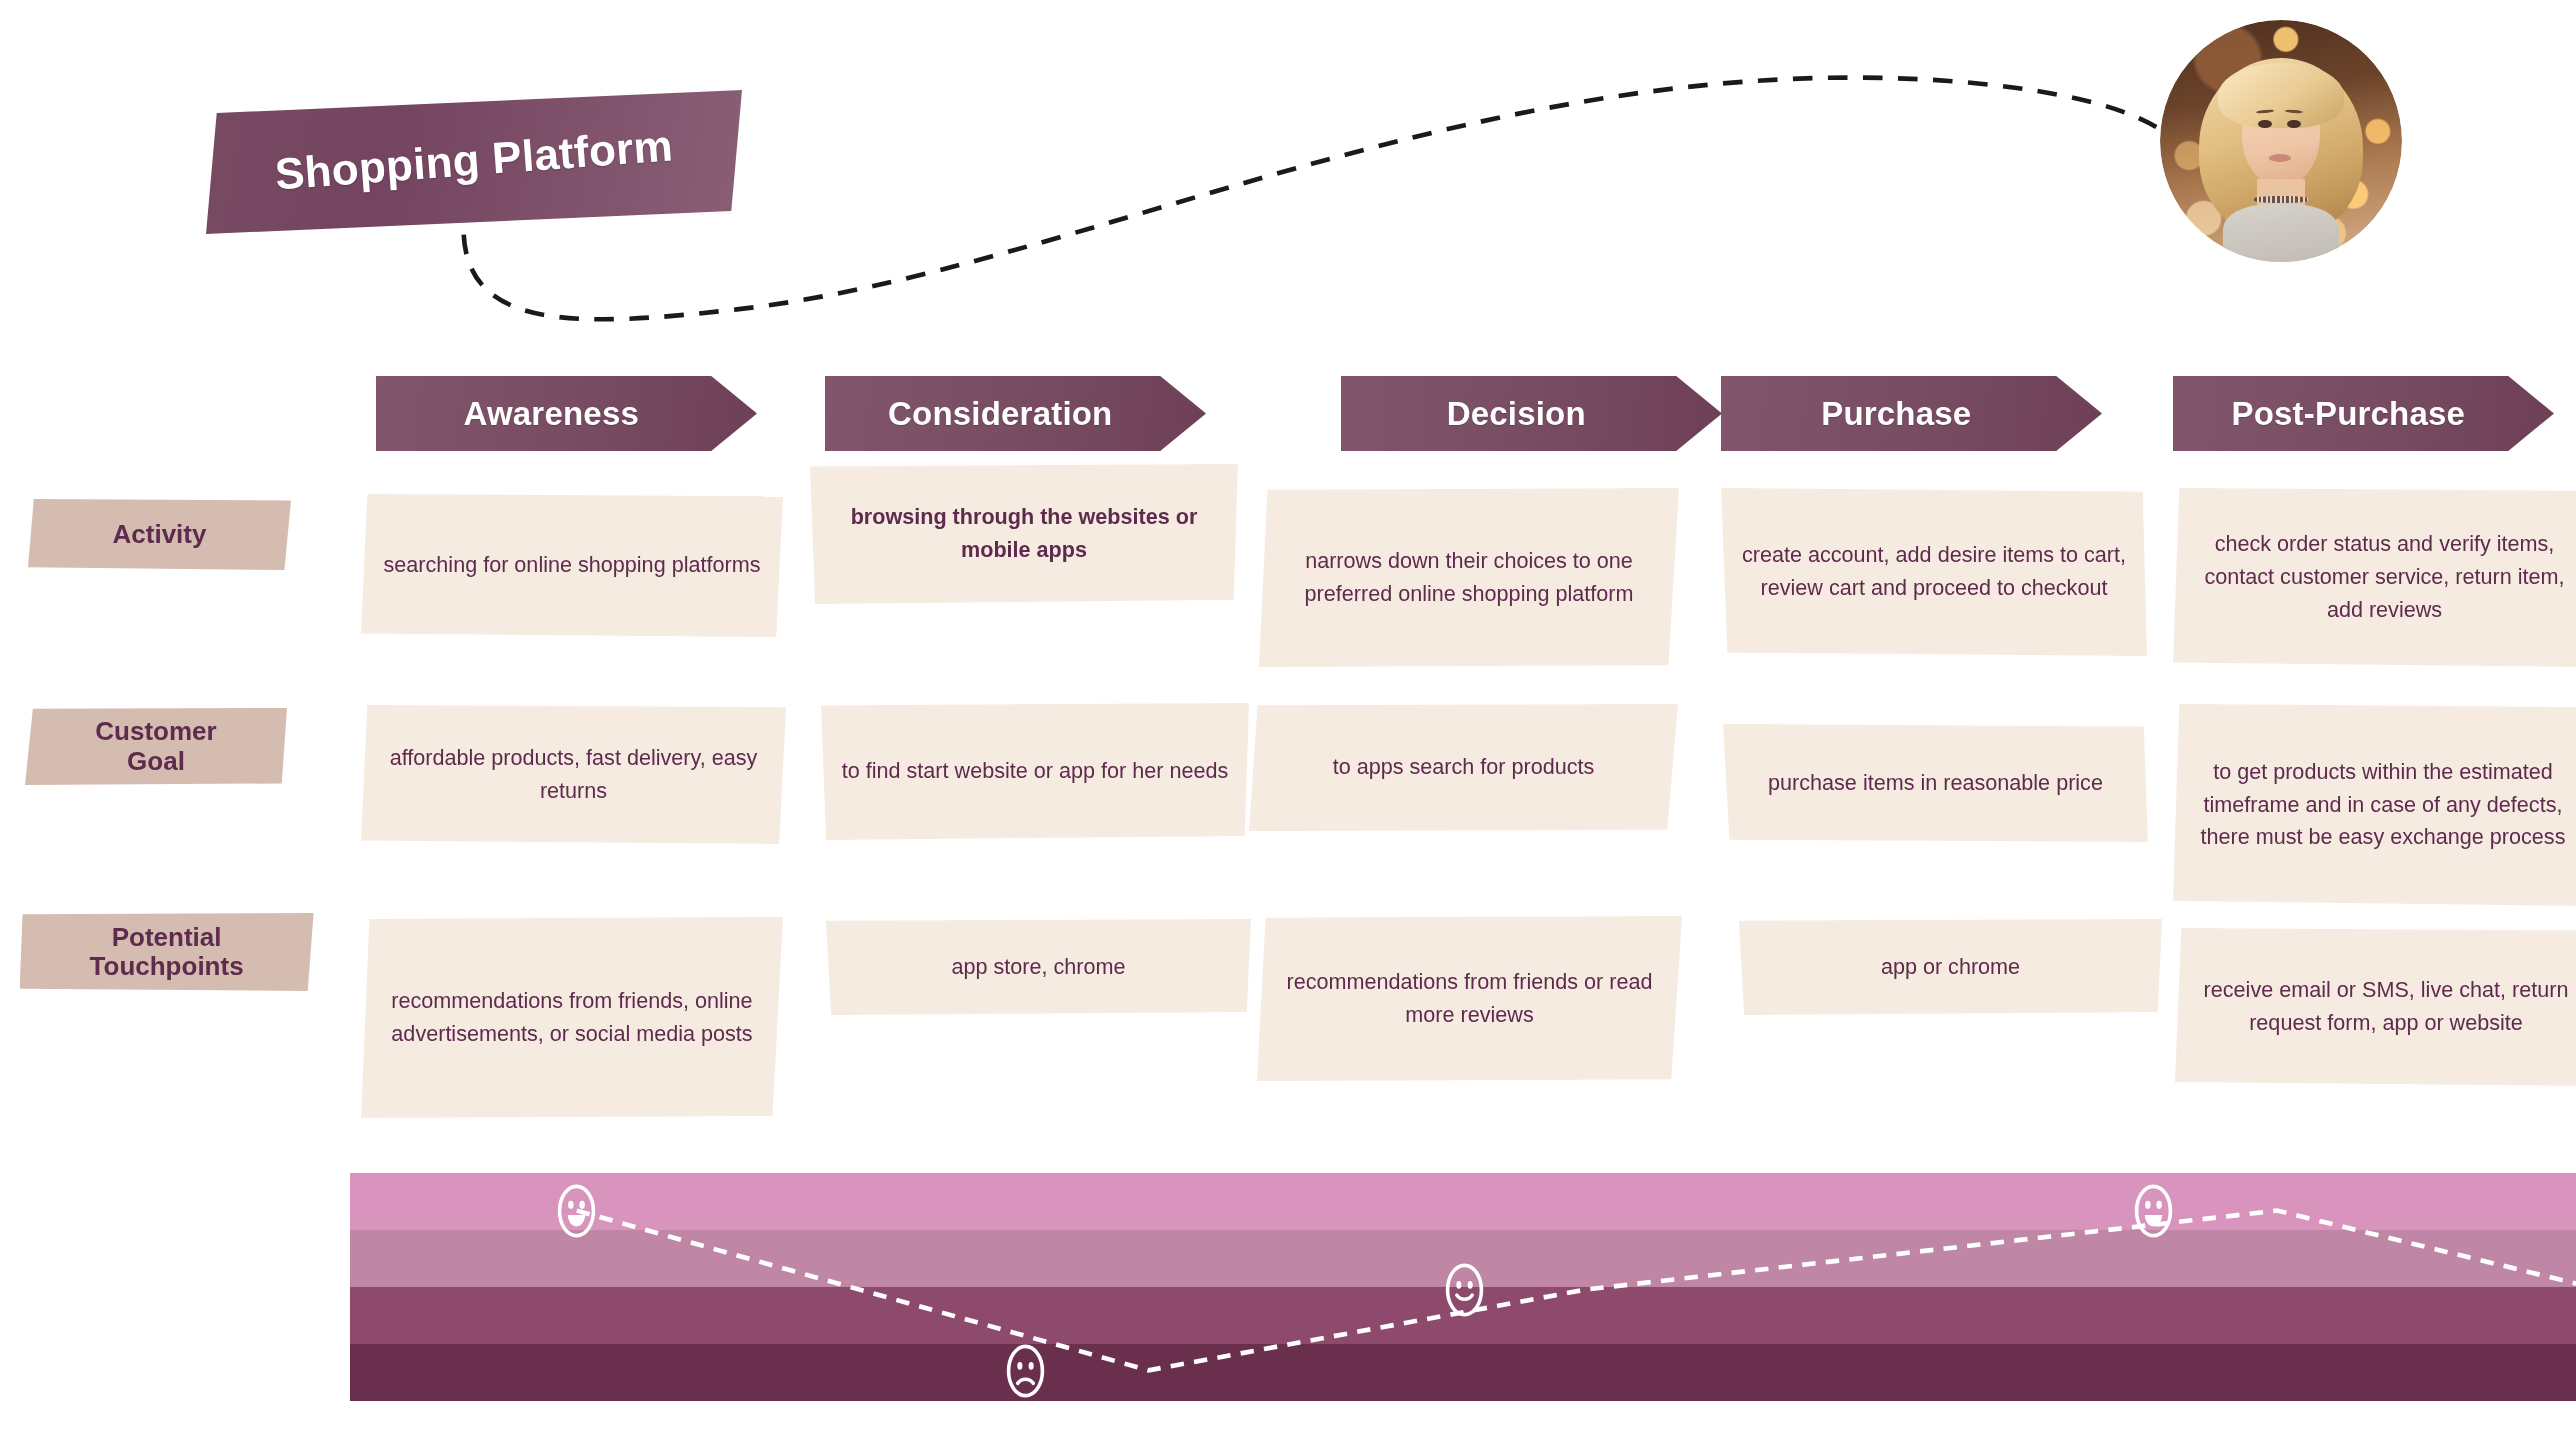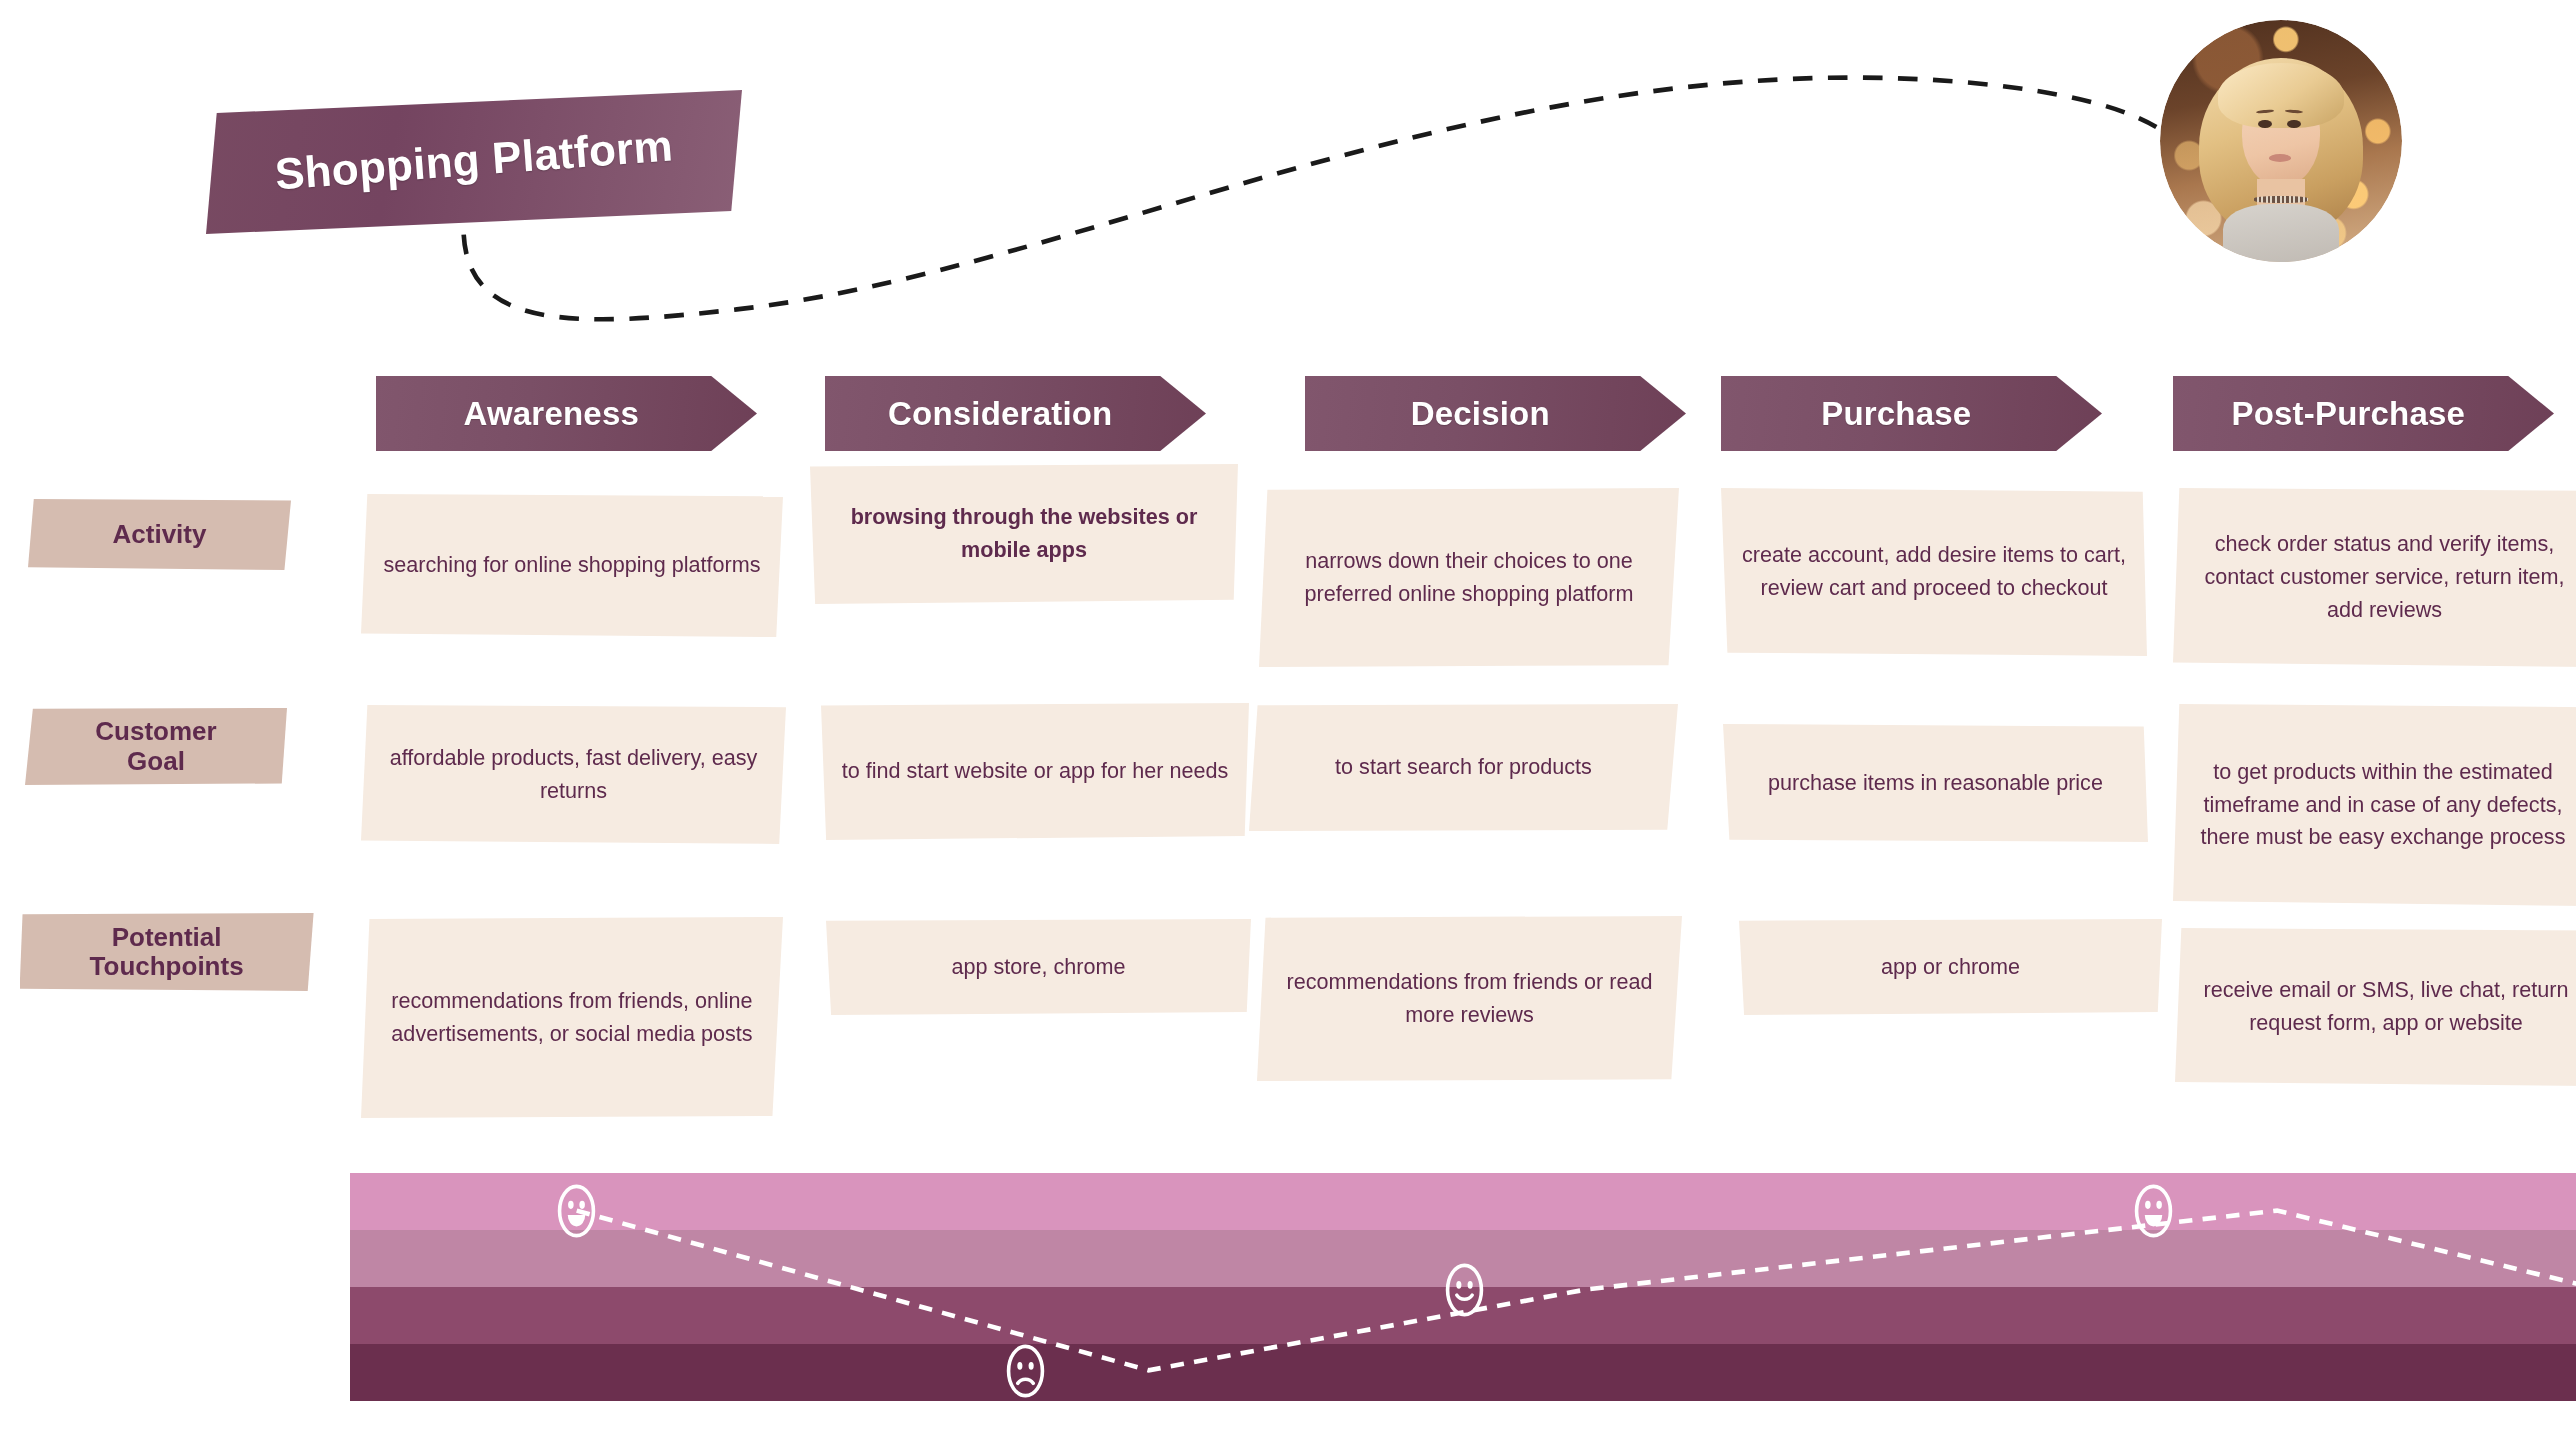--- a/index.html
+++ b/index.html
@@ -316,21 +316,21 @@
   </div>
 
   <div class="phase-chevron" style="left:376px; width:381px;">
     <div class="chev-shape"></div>
     <div class="chev-label">Awareness</div>
   </div>
   <div class="phase-chevron" style="left:825px; width:381px;">
     <div class="chev-shape"></div>
     <div class="chev-label">Consideration</div>
   </div>
-  <div class="phase-chevron" style="left:1305px; width:381px;">
+  <div class="phase-chevron" style="left:1341px; width:381px;">
     <div class="chev-shape"></div>
     <div class="chev-label">Decision</div>
   </div>
   <div class="phase-chevron" style="left:1721px; width:381px;">
     <div class="chev-shape"></div>
     <div class="chev-label">Purchase</div>
   </div>
   <div class="phase-chevron" style="left:2173px; width:381px;">
     <div class="chev-shape"></div>
     <div class="chev-label">Post-Purchase</div>
@@ -375,21 +375,21 @@
   <div class="cell-card s1" style="left:361px; top:705px; width:425px; height:139px;">
     <div class="cc-shape"></div>
     <div class="cc-text">affordable products, fast delivery, easy returns</div>
   </div>
   <div class="cell-card s2" style="left:821px; top:703px; width:428px; height:137px;">
     <div class="cc-shape"></div>
     <div class="cc-text">to find start website or app for her needs</div>
   </div>
   <div class="cell-card s3" style="left:1249px; top:704px; width:429px; height:127px;">
     <div class="cc-shape"></div>
-    <div class="cc-text">to start search for products</div>
+    <div class="cc-text">to apps search for products</div>
   </div>
   <div class="cell-card s4" style="left:1723px; top:724px; width:425px; height:118px;">
     <div class="cc-shape"></div>
     <div class="cc-text">purchase items in reasonable price</div>
   </div>
   <div class="cell-card s1" style="left:2173px; top:704px; width:420px; height:202px;">
     <div class="cc-shape"></div>
     <div class="cc-text">to get products within the estimated timeframe and in case of any defects, there must be easy exchange process</div>
   </div>
 

